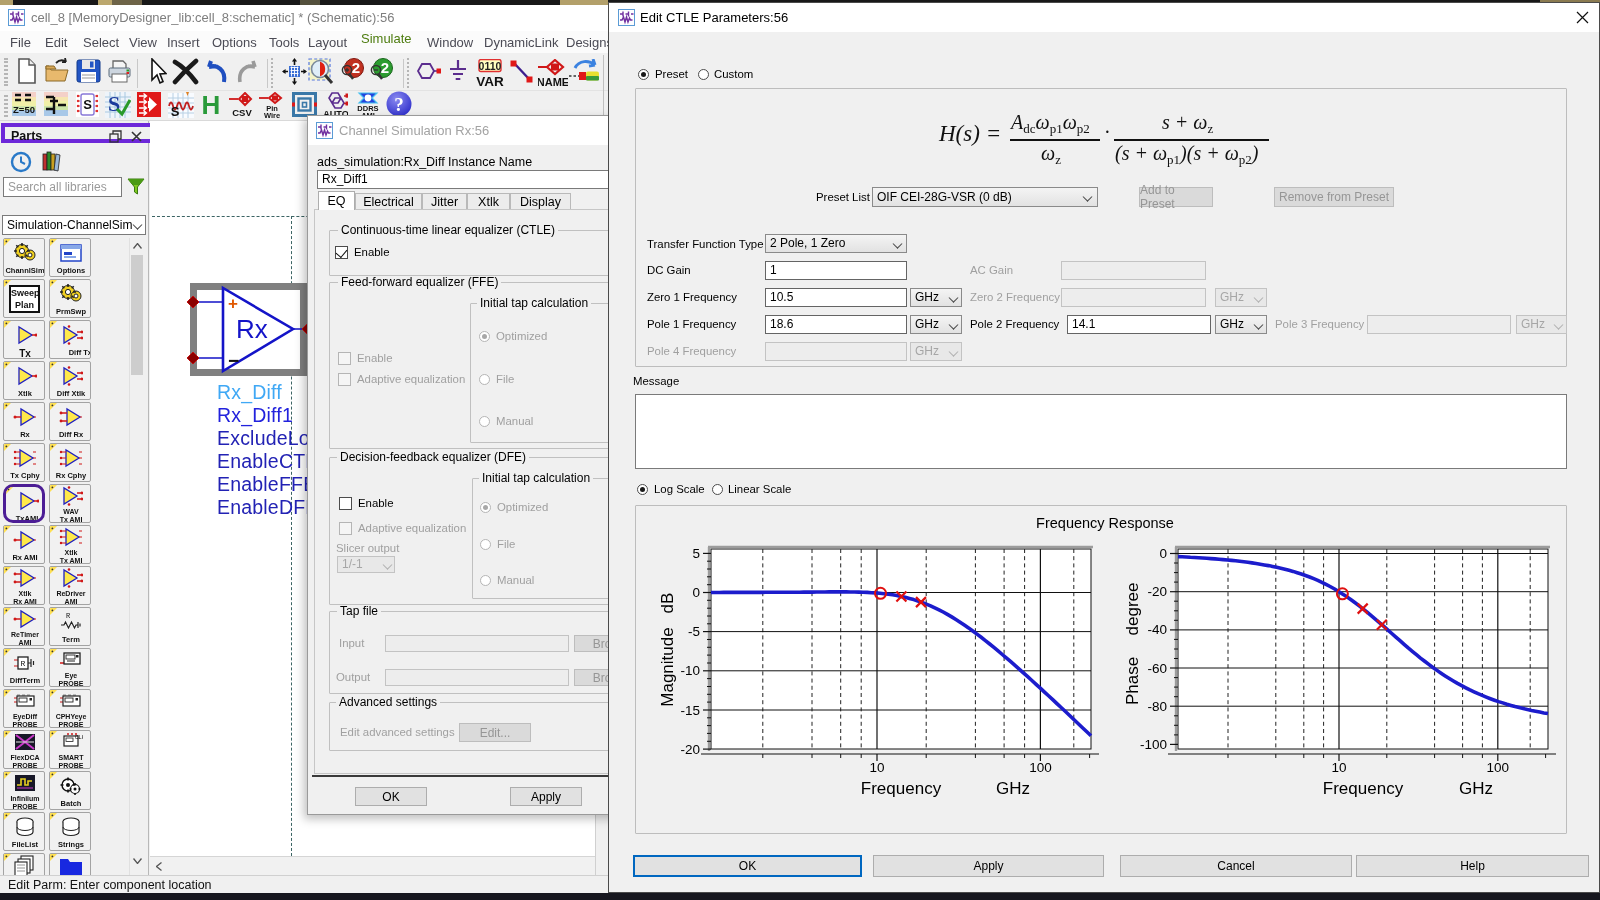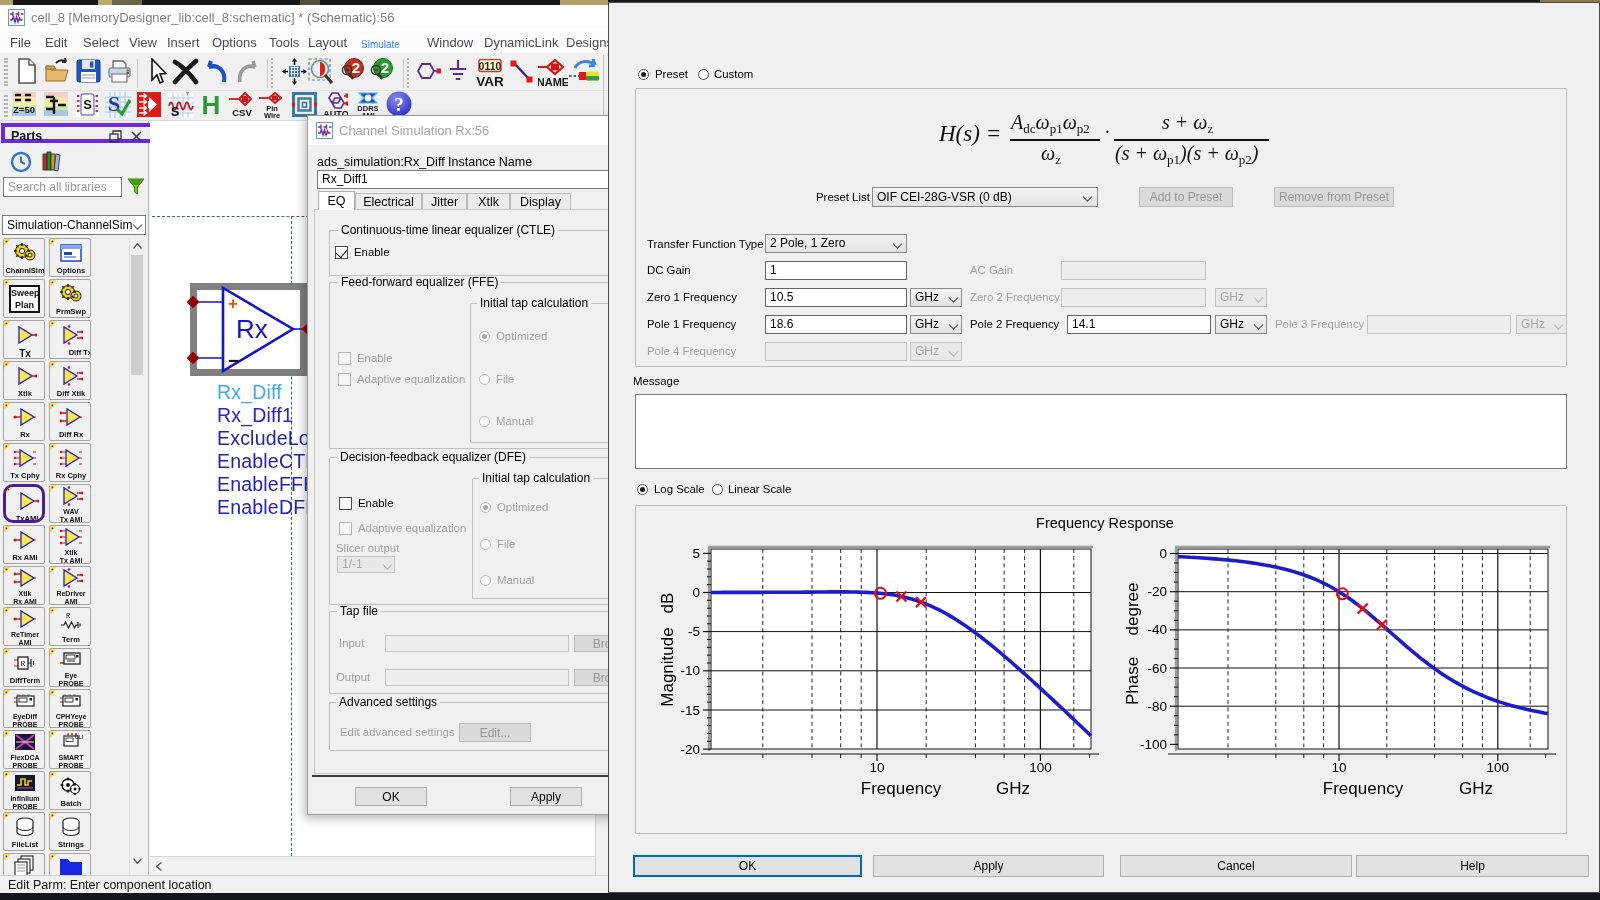--- a/index.html
+++ b/index.html
@@ -45,21 +45,21 @@
 </div>
     <div class="abs" style="left:0;top:26px;width:1600px;height:22px;background:#fbfbfb">
       <div class="txt" style="left:10px;top:4px;font-size:13px;color:#4b4b55">File</div>
       <div class="txt" style="left:45px;top:4px;font-size:13px;color:#4b4b55">Edit</div>
       <div class="txt" style="left:83px;top:4px;font-size:13px;color:#4b4b55">Select</div>
       <div class="txt" style="left:129px;top:4px;font-size:13px;color:#4b4b55">View</div>
       <div class="txt" style="left:167px;top:4px;font-size:13px;color:#4b4b55">Insert</div>
       <div class="txt" style="left:212px;top:4px;font-size:13px;color:#4b4b55">Options</div>
       <div class="txt" style="left:269px;top:4px;font-size:13px;color:#4b4b55">Tools</div>
       <div class="txt" style="left:308px;top:4px;font-size:13px;color:#4b4b55">Layout</div>
-      <div class="txt" style="left:361px;top:8px;font-size:10px;color:#3b82f6">Simulate</div>
+      <div class="txt" style="left:361px;top:0;font-size:13px;color:#4d7c0f">Simulate</div>
       <div class="txt" style="left:427px;top:4px;font-size:13px;color:#4b4b55">Window</div>
       <div class="txt" style="left:484px;top:4px;font-size:13px;color:#4b4b55">DynamicLink</div>
       <div class="txt" style="left:566px;top:4px;font-size:13px;color:#4b4b55">Designs</div>
     </div>
 <div class="abs" style="left:0;top:48px;width:1600px;height:38px;background:#f0f0f0;border-bottom:1px solid #e3e3e3"></div>
 <div class="abs" style="left:0;top:86px;width:1600px;height:30px;background:#f0f0f0;border-bottom:1px solid #d9d9d9"></div>
 <div class="abs" style="left:4px;top:53px;width:3px;height:28px;border-left:2px dotted #b5b5b5;border-right:2px dotted #b5b5b5"></div>
 <div class="abs" style="left:4px;top:90px;width:3px;height:22px;border-left:2px dotted #b5b5b5;border-right:2px dotted #b5b5b5"></div>
 <svg class="abs" style="left:16px;top:53px" width="22" height="26" viewBox="0 0 22 26">
       <path d="M3 1 L13 1 L19 7 L19 25 L3 25 Z" fill="#fff" stroke="#555" stroke-width="1.6"></path>
@@ -809,38 +809,49 @@
 <div class="btnd" style="left:266px;top:553px;width:74px;height:17px">Brow...</div>
 <div class="gb" style="left:21px;top:586px;width:319px;height:49px"></div>
     <div class="gbl" style="left:28px;top:580px">Advanced settings</div>
 <div class="lbld" style="left:32px;top:610px">Edit advanced settings</div>
 <div class="btnd" style="left:151px;top:607px;width:72px;height:19px">Edit...</div>
 <div class="abs" style="left:4px;top:659px;width:337px;height:2px;background:#3a3a3a"></div>
 <div class="btn" style="left:47px;top:671px;width:72px;height:19px">OK</div>
 <div class="btn" style="left:202px;top:671px;width:72px;height:19px">Apply</div>
 </div>
 <div class="abs" style="left:608px;top:2px;width:992px;height:891px;background:#f0f0f0;border:1px solid #4a4a4a;z-index:5">
+<div class="abs" style="left:0;top:0;width:990px;height:29px;background:#fff">
+      <svg class="abs" style="left:9px;top:6px" width="17" height="17" viewBox="0 0 17 17">
+        <rect x="0.5" y="0.5" width="16" height="16" fill="#fdfdff" stroke="#5b9bd5" stroke-width="1"></rect>
+        <path d="M2 5 h3 M5 2.5 v5 M7.5 5 h3 M10.5 2.5 v5 M13 5 h2.5" stroke="#7030a0" stroke-width="1.4" fill="none"></path>
+        <path d="M2 11 l2 0 1.5 -3 1.5 5 1.5 -5 1.5 5 1.5 -4 1 2 2 0" stroke="#7030a0" stroke-width="1.5" fill="none"></path>
+      </svg>
+      <div class="txt" style="left:31px;top:7px;font-size:13px;color:#000">Edit CTLE Parameters:56</div>
+      <svg class="abs" style="left:967px;top:8px" width="13" height="13" viewBox="0 0 13 13">
+        <path d="M1 1 L12 12 M12 1 L1 12" stroke="#111" stroke-width="1.2"></path>
+      </svg>
+    </div>
 <div class="rad on" style="left:29px;top:66px"></div>
     <div class="lbl" style="left:46px;top:65px">Preset</div>
 <div class="rad" style="left:89px;top:66px"></div>
     <div class="lbl" style="left:105px;top:65px">Custom</div>
 <div class="gb" style="left:26px;top:85px;width:932px;height:279px;border-color:#bdbdbd"></div>
 <div class="abs" style="left:330px;top:106px;width:340px;height:58px;font-family:'Liberation Serif',serif;color:#111">
 <div class="txt" style="left:0px;top:12px;font-size:23px;font-style:italic">H(s) =</div>
 <div class="txt" style="left:72px;top:2px;font-size:20px;font-style:italic">A<span style="font-size:13px;font-style:normal;vertical-align:-4px">dc</span>ω<span style="font-size:13px;font-style:normal;vertical-align:-4px">p1</span>ω<span style="font-size:13px;font-style:normal;vertical-align:-4px">p2</span></div>
 <div class="abs" style="left:71px;top:30px;width:90px;height:1.5px;background:#111"></div>
 <div class="txt" style="left:102px;top:33px;font-size:20px;font-style:italic">ω<span style="font-size:13px;font-style:normal;vertical-align:-4px">z</span></div>
 <div class="txt" style="left:165px;top:12px;font-size:20px">·</div>
 <div class="txt" style="left:223px;top:2px;font-size:20px;font-style:italic">s + ω<span style="font-size:13px;font-style:normal;vertical-align:-4px">z</span></div>
 <div class="abs" style="left:175px;top:30px;width:155px;height:1.5px;background:#111"></div>
 <div class="txt" style="left:176px;top:33px;font-size:20px;font-style:italic">(s + ω<span style="font-size:13px;font-style:normal;vertical-align:-4px">p1</span>)(s + ω<span style="font-size:13px;font-style:normal;vertical-align:-4px">p2</span>)</div>
 </div>
 <div class="lbl" style="left:207px;top:188px">Preset List</div>
 <div class="cmb" style="left:263px;top:184px;width:226px;height:20px;line-height:16px">OIF CEI-28G-VSR (0 dB)<span class="car" style="right:6px"></span></div>
-<div class="btnd" style="left:530px;top:184px;width:94px;height:20px">Add to Preset</div>
+<div class="btnd" style="left:530px;top:184px;width:74px;height:20px">Add to Preset</div>
 <div class="btnd" style="left:665px;top:184px;width:120px;height:20px">Remove from Preset</div>
 <div class="lbl" style="left:38px;top:235px">Transfer Function Type</div>
 <div class="cmb" style="left:156px;top:231px;width:142px;height:19px;line-height:15px">2 Pole, 1 Zero<span class="car" style="right:5px"></span></div>
 <div class="lbl" style="left:38px;top:261px">DC Gain</div>
 <div class="fld" style="left:156px;top:258px;width:142px;height:19px">1</div>
 <div class="lbld" style="left:361px;top:261px">AC Gain</div>
 <div class="fldd" style="left:452px;top:258px;width:145px;height:19px"></div>
 <div class="lbl" style="left:38px;top:288px">Zero 1 Frequency</div>
 <div class="fld" style="left:156px;top:285px;width:142px;height:19px">10.5</div>
 <div class="cmb" style="left:301px;top:285px;width:52px;height:19px;line-height:15px">GHz<span class="car" style="right:4px"></span></div>

